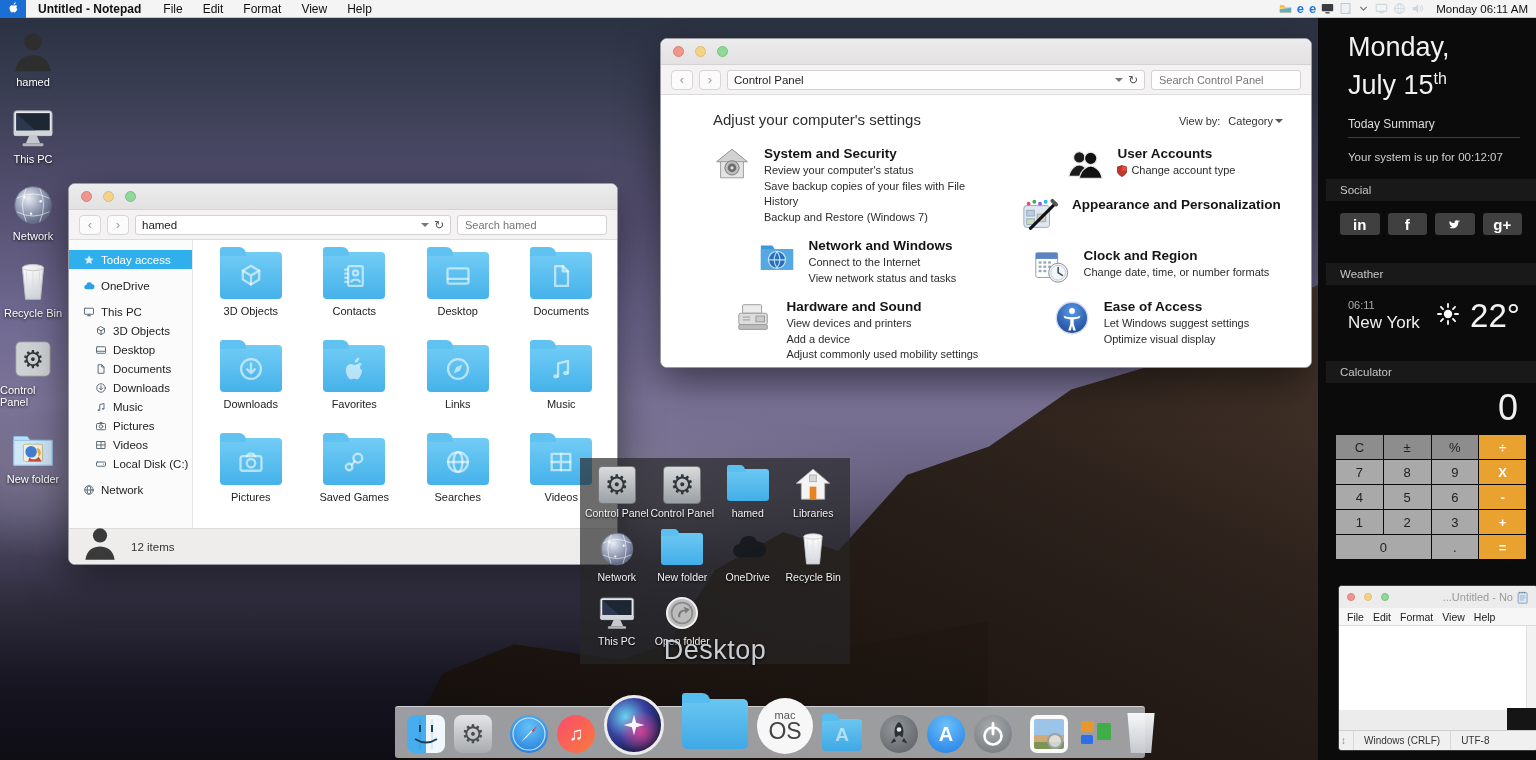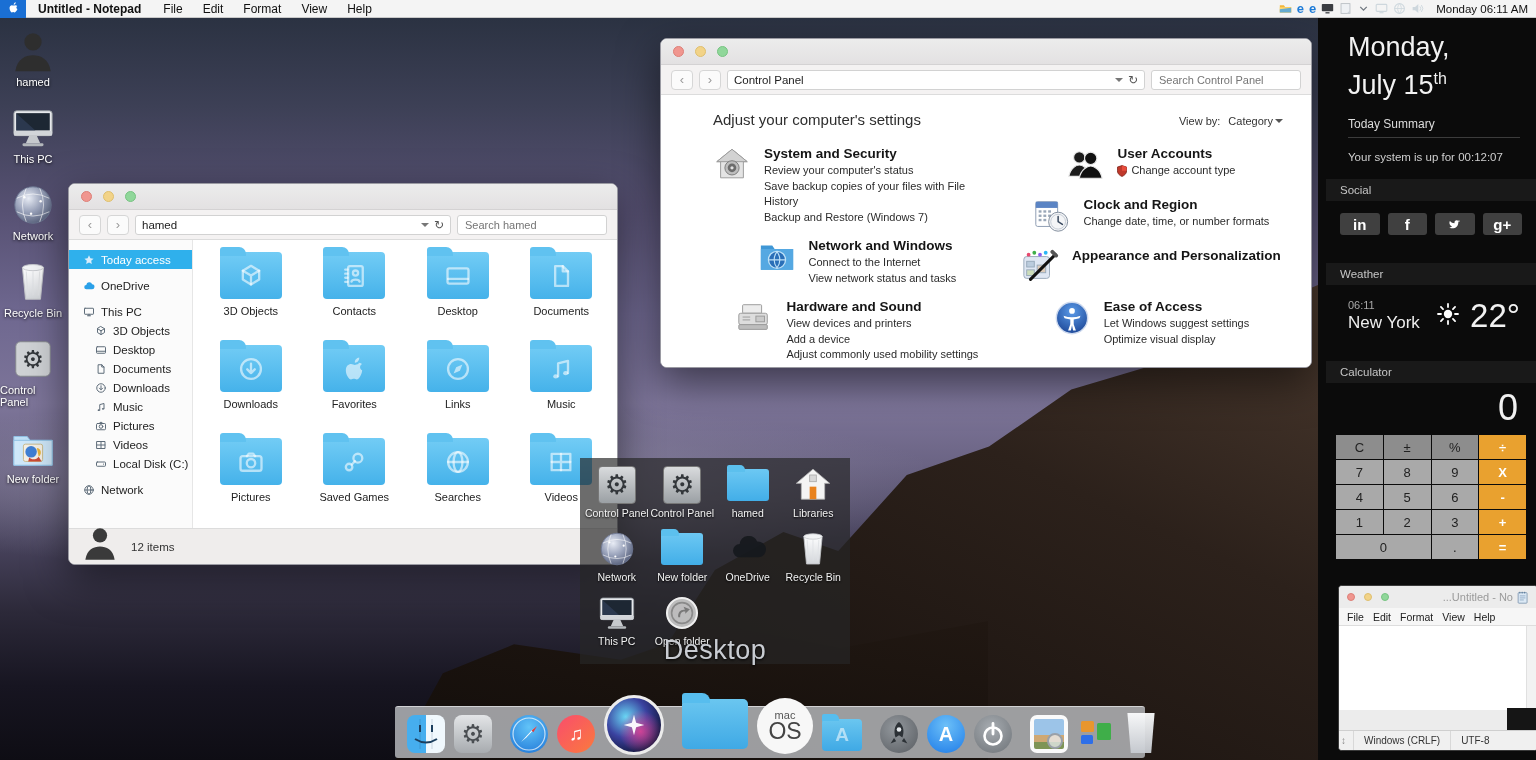--- a/index.html
+++ b/index.html
@@ -749,20 +749,37 @@
                   <svg class="shield" viewBox="0 0 12 14">
                     <path d="M6 .5l5.5 1.8v4.5c0 3.6-2.8 5.6-5.5 6.7C3.3 12.4.5 10.4.5 6.8V2.3z" fill="#c0392b" stroke="#7e241a"></path>
                     <path d="M6 .5l5.5 1.8v4.5H6z" fill="#e74c3c"></path>
                   </svg>
                   <span>Change account type</span>
                 </div>
               </div>
             </div>
             <div class="cp-item">
       <span class="cp-icn"><svg viewBox="0 0 40 40">
+                  <rect x="3" y="9" width="27" height="23" rx="3" fill="#dfe7f3" stroke="#9aaabb"></rect>
+                  <rect x="6" y="14" width="8" height="6" fill="#bcd" stroke="#9ab"></rect>
+                  <rect x="6" y="23" width="8" height="6" fill="#cdb" stroke="#9ab"></rect>
+                  <rect x="17" y="18" width="9" height="8" fill="#dcb" stroke="#9ab"></rect>
+                  <circle cx="8" cy="7" r="2" fill="#e84a6f"></circle>
+                  <circle cx="14" cy="5" r="2" fill="#3fae49"></circle>
+                  <circle cx="20" cy="7" r="2" fill="#8a5cf0"></circle>
+                  <circle cx="26" cy="5" r="2" fill="#29b6f6"></circle>
+                  <path d="M10 33L36 7" stroke="#111" stroke-width="3.2" stroke-linecap="round"></path>
+                  <path d="M33 4l4 4" stroke="#555" stroke-width="4" stroke-linecap="round"></path>
+                </svg></span>
+      <div class="cp-txt">
+                <div class="cp-title">Appearance and Personalization</div>
+              </div>
+            </div>
+            <div class="cp-item">
+      <span class="cp-icn"><svg viewBox="0 0 40 40">
                   <rect x="4" y="5" width="23" height="26" rx="2" fill="#fff" stroke="#8a9ab0"></rect>
                   <rect x="4" y="5" width="23" height="6.5" fill="#5b84c4"></rect>
                   <g fill="#9aa7b8">
                     <rect x="7" y="14" width="3" height="2.5"></rect>
                     <rect x="12" y="14" width="3" height="2.5"></rect>
                     <rect x="17" y="14" width="3" height="2.5"></rect>
                     <rect x="7" y="18.5" width="3" height="2.5"></rect>
                     <rect x="12" y="18.5" width="3" height="2.5"></rect>
                     <rect x="17" y="18.5" width="3" height="2.5"></rect>
                     <rect x="7" y="23" width="3" height="2.5"></rect>
@@ -770,37 +787,20 @@
                   </g>
                   <circle cx="27.5" cy="26" r="10" fill="#f4f5f7" stroke="#7f8b9b"></circle>
                   <circle cx="27.5" cy="26" r="7.8" fill="none" stroke="#c3cad4"></circle>
                   <path d="M27.5 26v-5.5M27.5 26l4.5 2.8" stroke="#3a4a60" stroke-width="1.6" stroke-linecap="round"></path>
                 </svg></span>
       <div class="cp-txt">
                 <div class="cp-title">Clock and Region</div>
                 <div class="cp-link">
                   <span>Change date, time, or number formats</span>
                 </div>
-              </div>
-            </div>
-            <div class="cp-item">
-      <span class="cp-icn"><svg viewBox="0 0 40 40">
-                  <rect x="3" y="9" width="27" height="23" rx="3" fill="#dfe7f3" stroke="#9aaabb"></rect>
-                  <rect x="6" y="14" width="8" height="6" fill="#bcd" stroke="#9ab"></rect>
-                  <rect x="6" y="23" width="8" height="6" fill="#cdb" stroke="#9ab"></rect>
-                  <rect x="17" y="18" width="9" height="8" fill="#dcb" stroke="#9ab"></rect>
-                  <circle cx="8" cy="7" r="2" fill="#e84a6f"></circle>
-                  <circle cx="14" cy="5" r="2" fill="#3fae49"></circle>
-                  <circle cx="20" cy="7" r="2" fill="#8a5cf0"></circle>
-                  <circle cx="26" cy="5" r="2" fill="#29b6f6"></circle>
-                  <path d="M10 33L36 7" stroke="#111" stroke-width="3.2" stroke-linecap="round"></path>
-                  <path d="M33 4l4 4" stroke="#555" stroke-width="4" stroke-linecap="round"></path>
-                </svg></span>
-      <div class="cp-txt">
-                <div class="cp-title">Appearance and Personalization</div>
               </div>
             </div>
             <div class="cp-item">
       <span class="cp-icn"><svg viewBox="0 0 40 40">
                   <defs>
                     <radialGradient id="ea" cx="50%" cy="30%" r="80%">
                       <stop offset="0" stop-color="#5a9ae8"></stop>
                       <stop offset="1" stop-color="#173f8f"></stop>
                     </radialGradient>
                   </defs>

